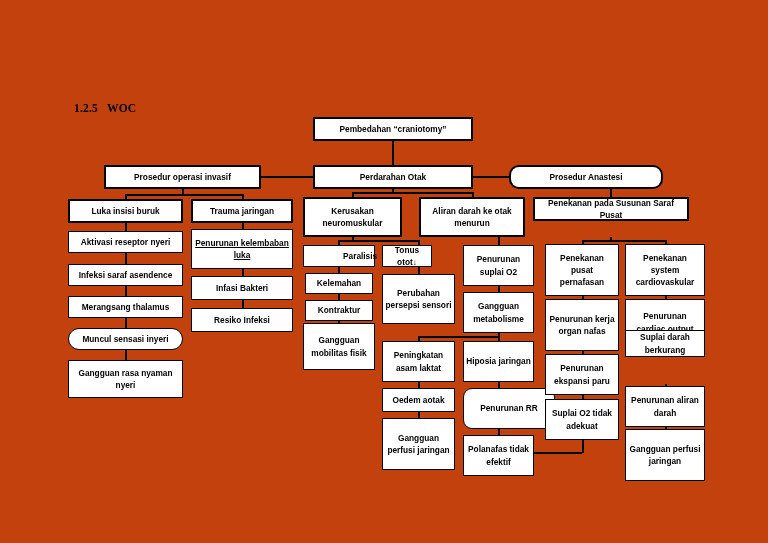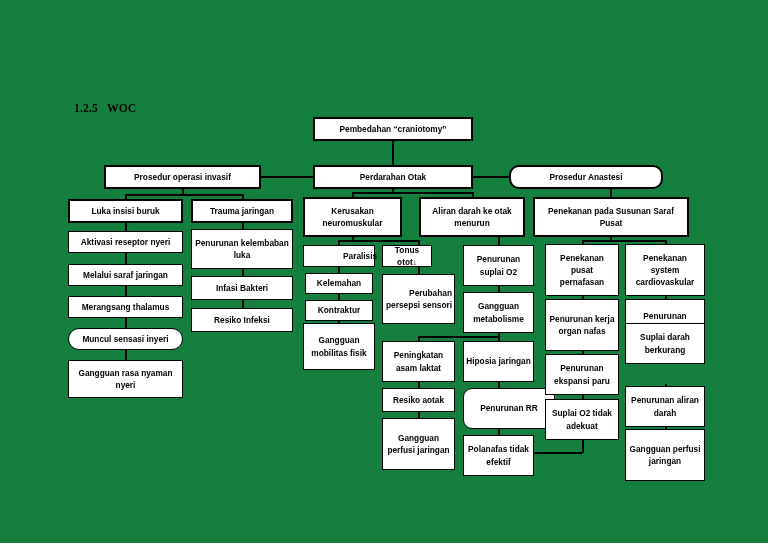--- a/index.html
+++ b/index.html
@@ -7,21 +7,21 @@
     padding: 0;
     background: #ffffff;
   }
   body {
     font-family: "Liberation Sans", sans-serif;
   }
   #page {
     position: relative;
     width: 768px;
     height: 543px;
-    background: #15803d;
+    background: #c2410c;
     overflow: hidden;
   }
   .section-title {
     position: absolute;
     left: 74px;
     top: 102px;
     font-family: "Liberation Serif", serif;
     font-weight: bold;
     font-size: 11.5px;
     color: #000;
@@ -133,39 +133,39 @@
       </div>
       <div class="node thick" style="left: 191px; top: 199px; width: 102px; height: 24px;">
         <span>Trauma jaringan</span>
       </div>
       <div class="node thick" style="left: 303px; top: 197px; width: 99px; height: 40px;">
         <span>Kerusakan neuromuskular</span>
       </div>
       <div class="node thick" style="left: 419px; top: 197px; width: 106px; height: 40px;">
         <span>Aliran darah ke otak menurun</span>
       </div>
-      <div class="node thick" style="left: 533px; top: 197px; width: 156px; height: 40px;">
+      <div class="node thick" style="left: 533px; top: 197px; width: 156px; height: 24px;">
         <span>Penekanan pada Susunan Saraf Pusat</span>
       </div>
       <div class="node" style="left: 68px; top: 231px; width: 115px; height: 22px;">
         <span>Aktivasi reseptor nyeri</span>
       </div>
       <div class="node" style="left: 68px; top: 264px; width: 115px; height: 22px;">
-        <span>Melalui saraf jaringan</span>
+        <span>Infeksi saraf asendence</span>
       </div>
       <div class="node" style="left: 68px; top: 296px; width: 115px; height: 22px;">
         <span>Merangsang thalamus</span>
       </div>
       <div class="node" style="left: 68px; top: 328px; width: 115px; height: 22px; border-radius: 11px;">
         <span>Muncul sensasi inyeri</span>
       </div>
       <div class="node" style="left: 68px; top: 360px; width: 115px; height: 38px;">
         <span>Gangguan rasa nyaman nyeri</span>
       </div>
-      <div class="node" style="left: 191px; top: 229px; width: 102px; height: 40px;">
+      <div class="node" style="left: 191px; top: 229px; width: 102px; height: 40px; text-decoration: underline;">
         <span>Penurunan kelembaban luka</span>
       </div>
       <div class="node" style="left: 191px; top: 276px; width: 102px; height: 24px;">
         <span>Infasi Bakteri</span>
       </div>
       <div class="node" style="left: 191px; top: 308px; width: 102px; height: 24px;">
         <span>Resiko Infeksi</span>
       </div>
       <div class="node" style="left: 303px; top: 245px; width: 72px; height: 22px; padding-left: 39px;">
         <span>Paralisis</span>
@@ -175,28 +175,28 @@
       </div>
       <div class="node" style="left: 305px; top: 300px; width: 68px; height: 21px;">
         <span>Kontraktur</span>
       </div>
       <div class="node" style="left: 303px; top: 323px; width: 72px; height: 47px;">
         <span>Gangguan mobilitas fisik</span>
       </div>
       <div class="node" style="left: 382px; top: 245px; width: 50px; height: 22px;">
         <span>Tonus otot↓</span>
       </div>
-      <div class="node" style="left: 382px; top: 274px; width: 73px; height: 50px; text-align: right;">
+      <div class="node" style="left: 382px; top: 274px; width: 73px; height: 50px;">
         <span>Perubahan persepsi sensori</span>
       </div>
       <div class="node" style="left: 382px; top: 341px; width: 73px; height: 41px;">
         <span>Peningkatan asam laktat</span>
       </div>
       <div class="node" style="left: 382px; top: 388px; width: 73px; height: 24px;">
-        <span>Resiko aotak</span>
+        <span>Oedem aotak</span>
       </div>
       <div class="node" style="left: 382px; top: 418px; width: 73px; height: 52px;">
         <span>Gangguan perfusi jaringan</span>
       </div>
       <div class="node" style="left: 463px; top: 245px; width: 71px; height: 41px;">
         <span>Penurunan suplai O2</span>
       </div>
       <div class="node" style="left: 463px; top: 292px; width: 71px; height: 41px;">
         <span>Gangguan metabolisme</span>
       </div>
@@ -220,21 +220,21 @@
       </div>
       <div class="node" style="left: 545px; top: 399px; width: 74px; height: 41px;">
         <span>Suplai O2 tidak adekuat</span>
       </div>
       <div class="node" style="left: 625px; top: 244px; width: 80px; height: 52px;">
         <span>Penekanan system cardiovaskular</span>
       </div>
       <div class="node" style="left: 625px; top: 299px; width: 80px; height: 47px;">
         <span>Penurunan cardiac output</span>
       </div>
-      <div class="node" style="left: 625px; top: 323px; width: 80px; height: 41px;">
+      <div class="node" style="left: 625px; top: 330px; width: 80px; height: 27px;">
         <span>Suplai darah berkurang</span>
       </div>
       <div class="node" style="left: 625px; top: 386px; width: 80px; height: 41px;">
         <span>Penurunan aliran darah</span>
       </div>
       <div class="node" style="left: 625px; top: 429px; width: 80px; height: 52px;">
         <span>Gangguan perfusi jaringan</span>
       </div>
     </div>
 

